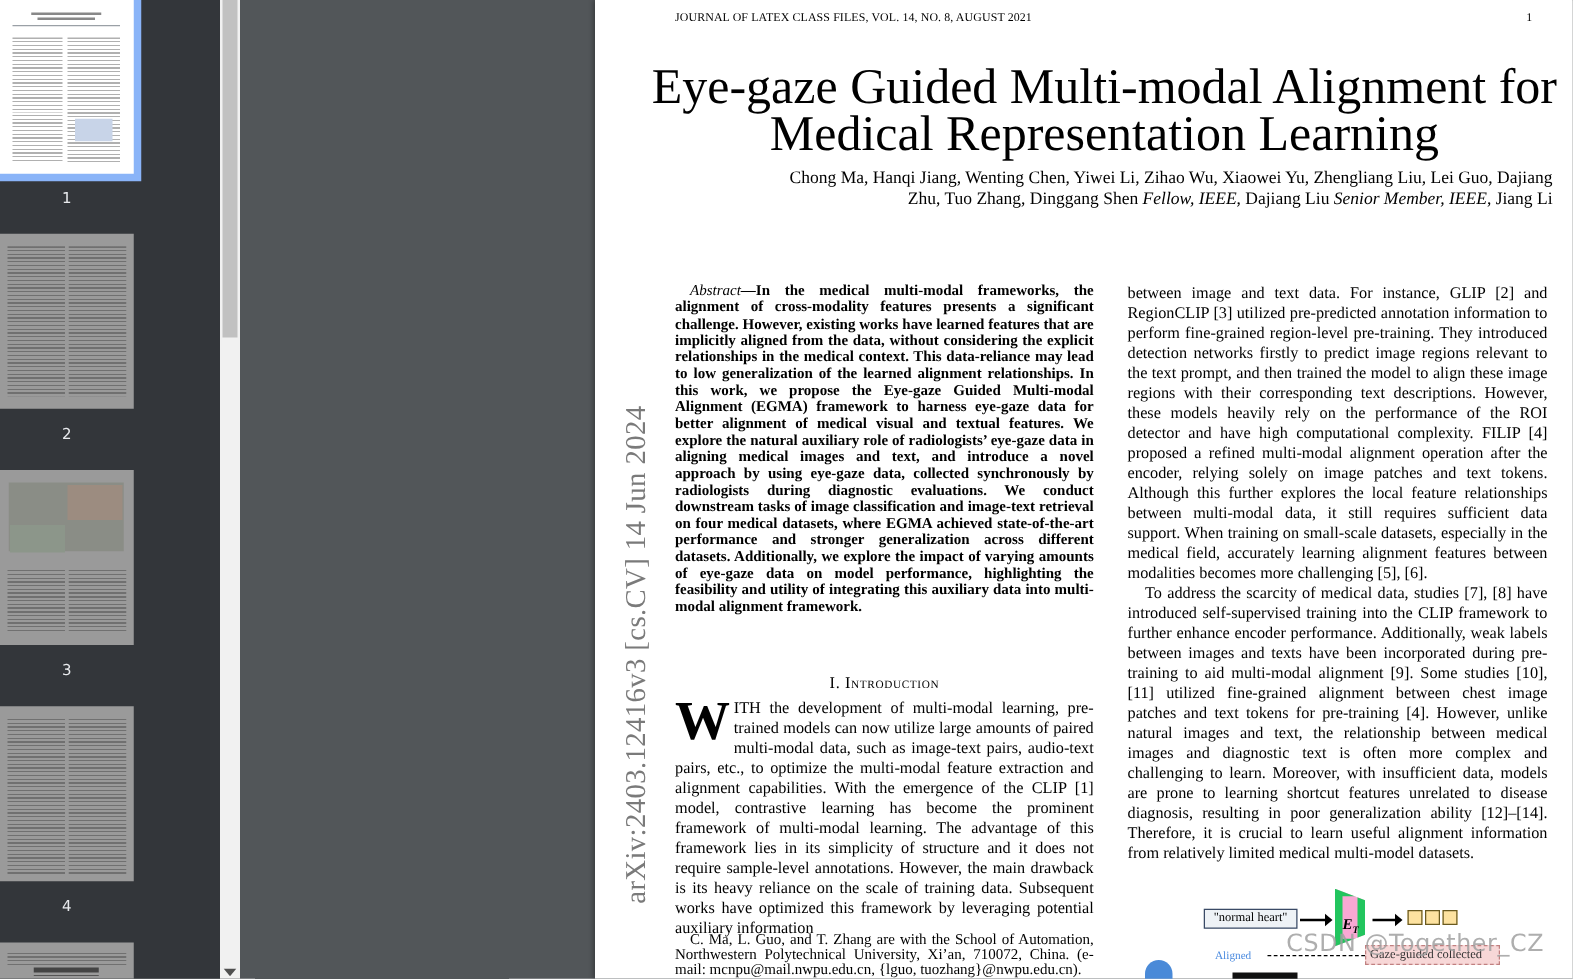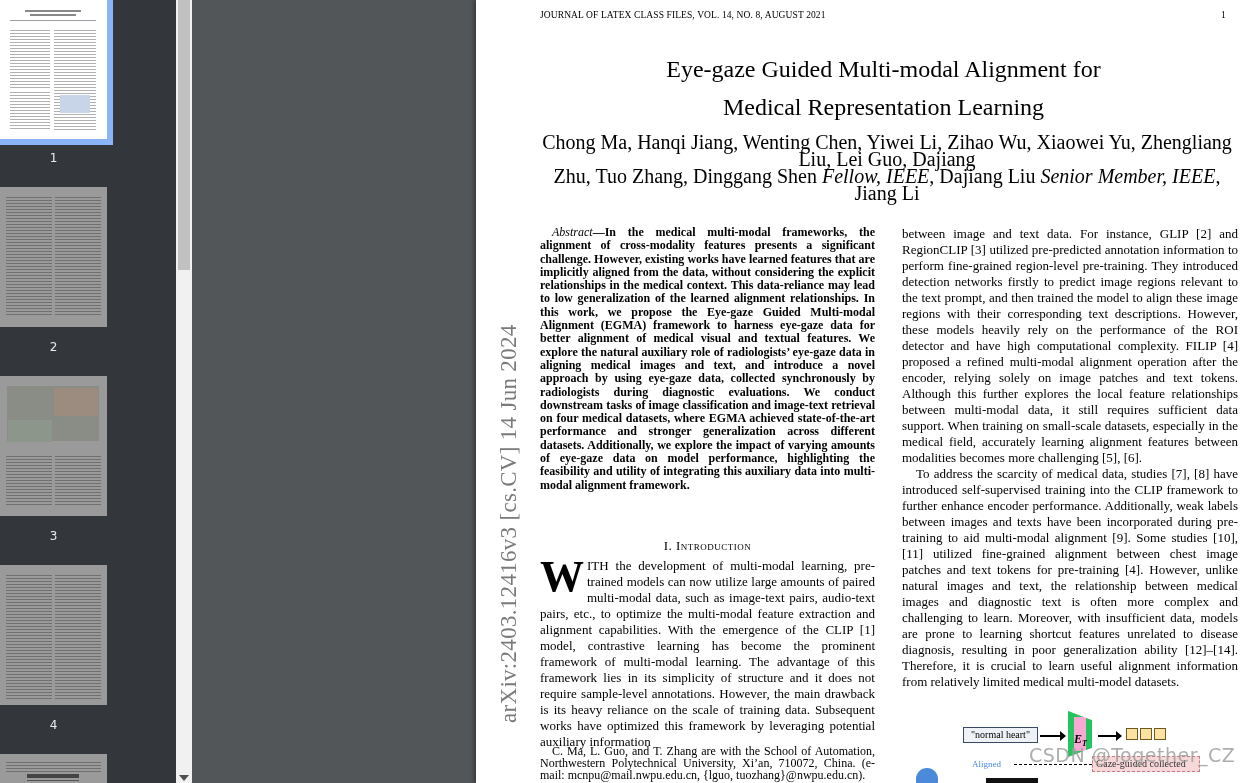--- a/index.html
+++ b/index.html
@@ -17,22 +17,22 @@
 
   
   #scrollbar { position: absolute; left: 176px; top: 0; width: 16px; height: 783px; background: #f1f1f1; }
   #scroll-thumb { position: absolute; left: 2px; top: 0; width: 12px; height: 270px; background: #c1c1c1; }
   #scroll-down { position: absolute; left: 3px; bottom: 2px; width: 0; height: 0; border-left: 5px solid transparent; border-right: 5px solid transparent; border-top: 6px solid #505050; }
 
   
   #page { position: absolute; left: 476px; top: 0; width: 800px; height: 783px; background: #fff; box-shadow: -2px 0 4px rgba(0,0,0,0.35); color: #000; }
   .running-head { position: absolute; left: 64px; top: 10px; font-size: 9.5px; letter-spacing: 0.1px; }
   .page-number { position: absolute; left: 745px; top: 10px; font-size: 9.5px; }
-  .title { position: absolute; left: 40px; width: 735px; text-align: center; font-size: 24px; line-height: 38px; top: 50px; }
-  .authors { position: absolute; left: 56px; width: 710px; text-align: center; font-size: 20px; line-height: 17px; top: 134px; }
+  .title { position: absolute; left: 40px; width: 735px; text-align: center; font-size: 40px; line-height: 38px; top: 50px; }
+  .authors { position: absolute; left: 56px; width: 710px; text-align: right; font-size: 14px; line-height: 17px; top: 134px; }
   .authors i { font-style: italic; }
 
   .arxiv { position: absolute; left: 20px; top: 723px; transform-origin: 0 0; transform: rotate(-90deg); font-size: 23px; color: #7a7a7a; white-space: nowrap; letter-spacing: 0.3px; }
 
   .col { position: absolute; font-size: 13px; line-height: 16px; text-align: justify; }
   .colL { left: 64px; width: 335px; }
   .colR { left: 426px; width: 336px; top: 226px; }
   .abstract { top: 226px; font-weight: bold; font-size: 12px; line-height: 13.3px; text-indent: 12px; }
   .abstract i, .index i { font-weight: normal; font-style: italic; }
   .index { top: 486px; font-weight: bold; font-size: 12px; line-height: 13.3px; text-indent: 12px; }

